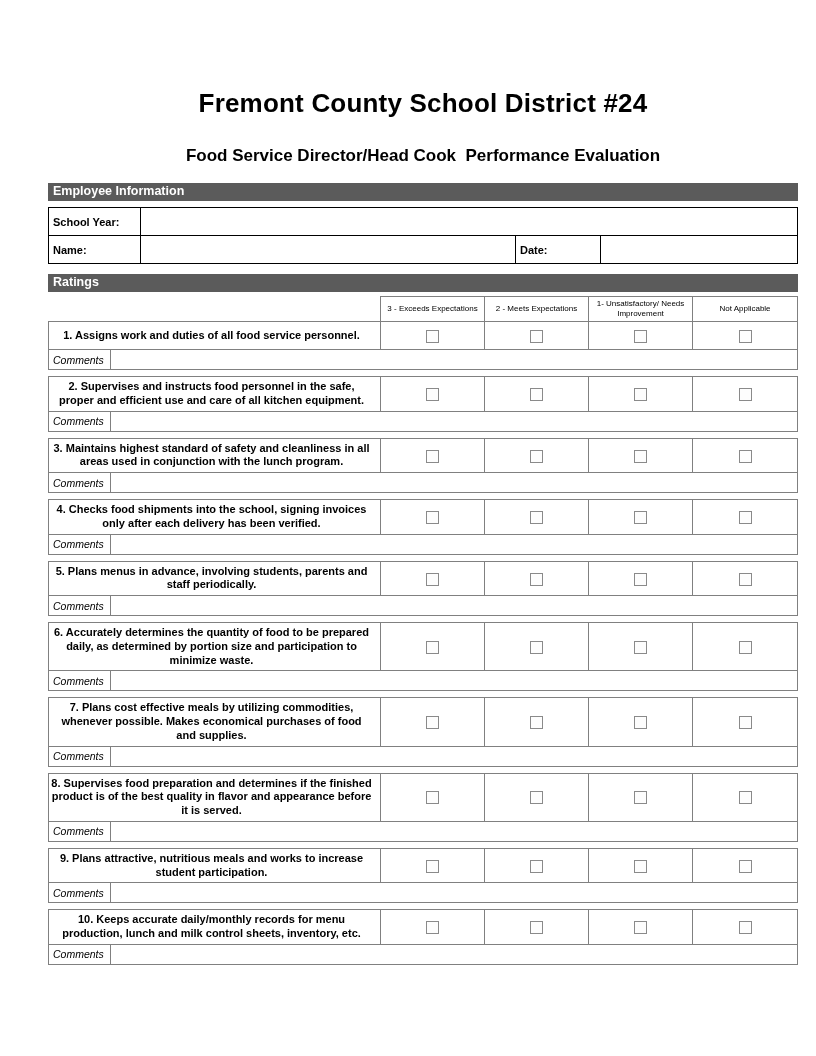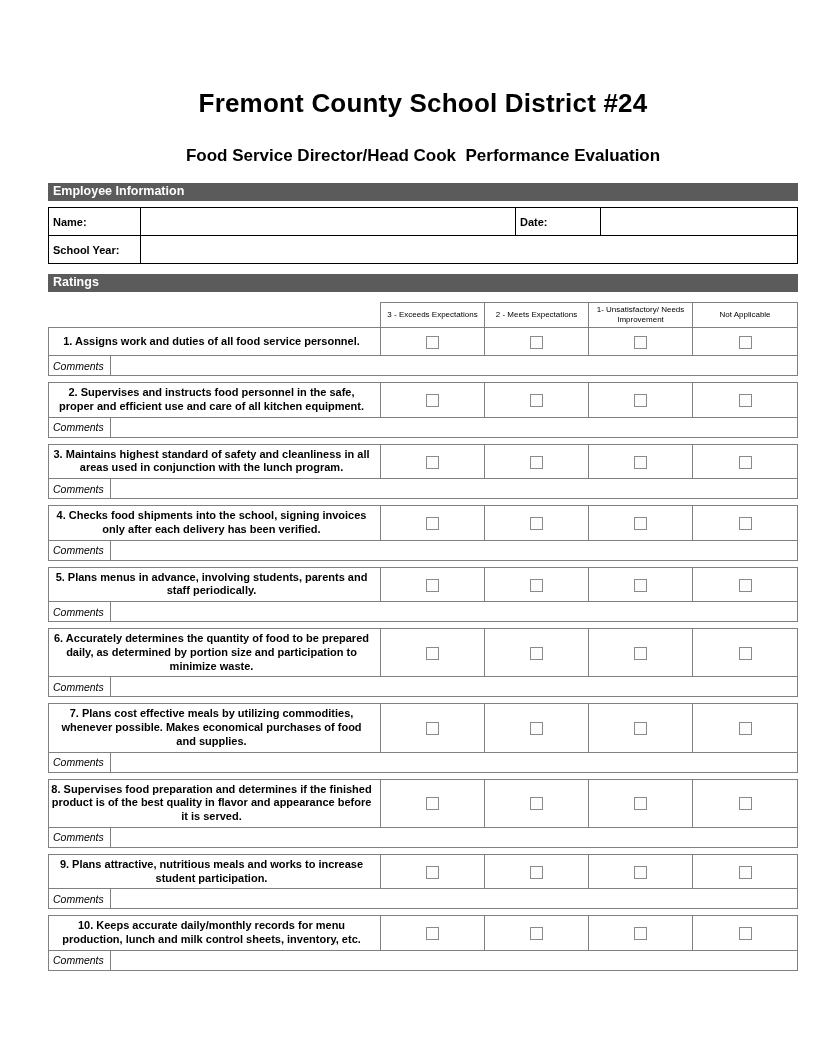--- a/index.html
+++ b/index.html
@@ -53,21 +53,21 @@
     font-size: 11px;
     font-weight: bold;
     padding-left: 4px;
   }
   .emp-table td.field { background: #ffffff; }
   
   .r-table {
     width: 100%;
     border-collapse: collapse;
     table-layout: fixed;
-    margin-top: 10px;
+    margin-top: 4px;
   }
   .r-table td { box-sizing: border-box; }
   .r-table .h-text { border: none; }
   .r-table .h-opt {
     border: 1px solid #808080;
     font-size: 8px;
     line-height: 1.25;
     text-align: center;
     vertical-align: middle;
     padding: 2px 6px;
@@ -132,28 +132,28 @@
 
   <table class="emp-table">
     <colgroup>
       <col style="width:92px">
         <col style="width:375px">
         <col style="width:85px">
         <col>
     </colgroup>
     <tbody>
         <tr>
+      <td class="lbl">School Year:</td>
+      <td class="field" colspan="3"></td>
+    </tr>
+    <tr>
       <td class="lbl">Name:</td>
       <td class="field"></td>
       <td class="lbl">Date:</td>
       <td class="field"></td>
-    </tr>
-    <tr>
-      <td class="lbl">School Year:</td>
-      <td class="field" colspan="3"></td>
     </tr>
   </tbody>
     </table>
 
   <div class="section-bar" style="margin-top:10px;">
     <span>Ratings</span>
   </div>
 
   <table class="r-table">
     <colgroup>

